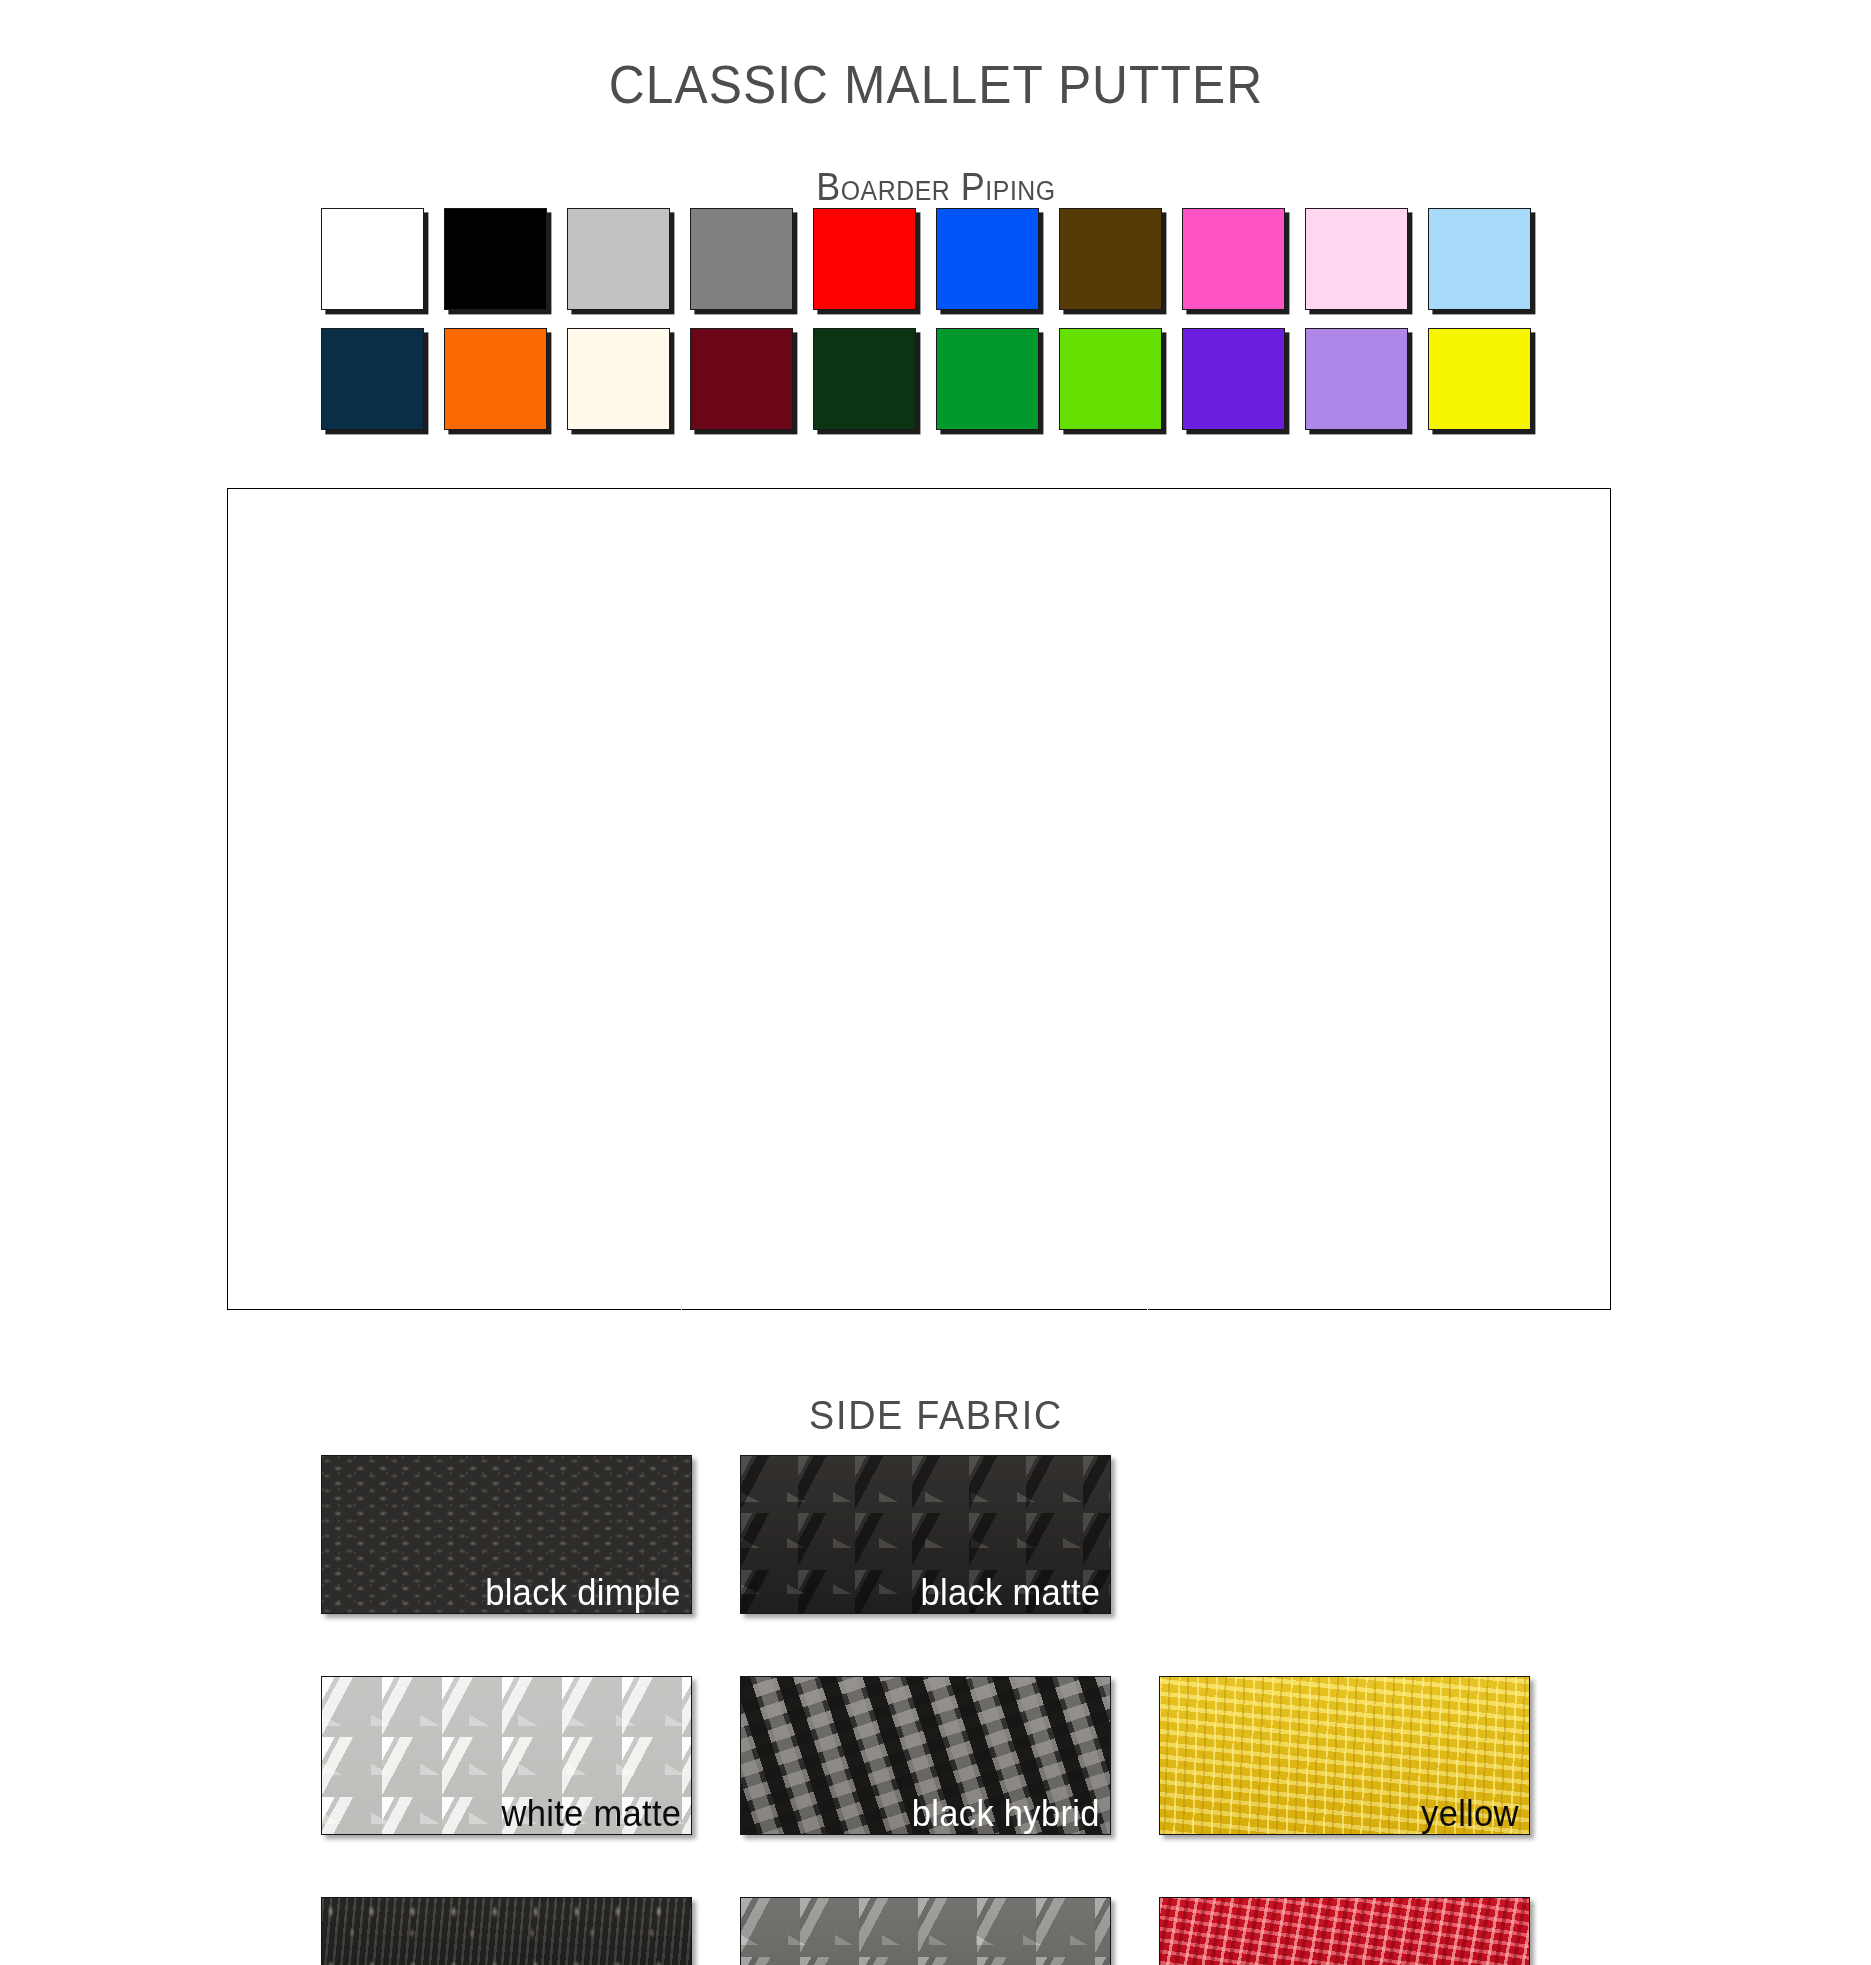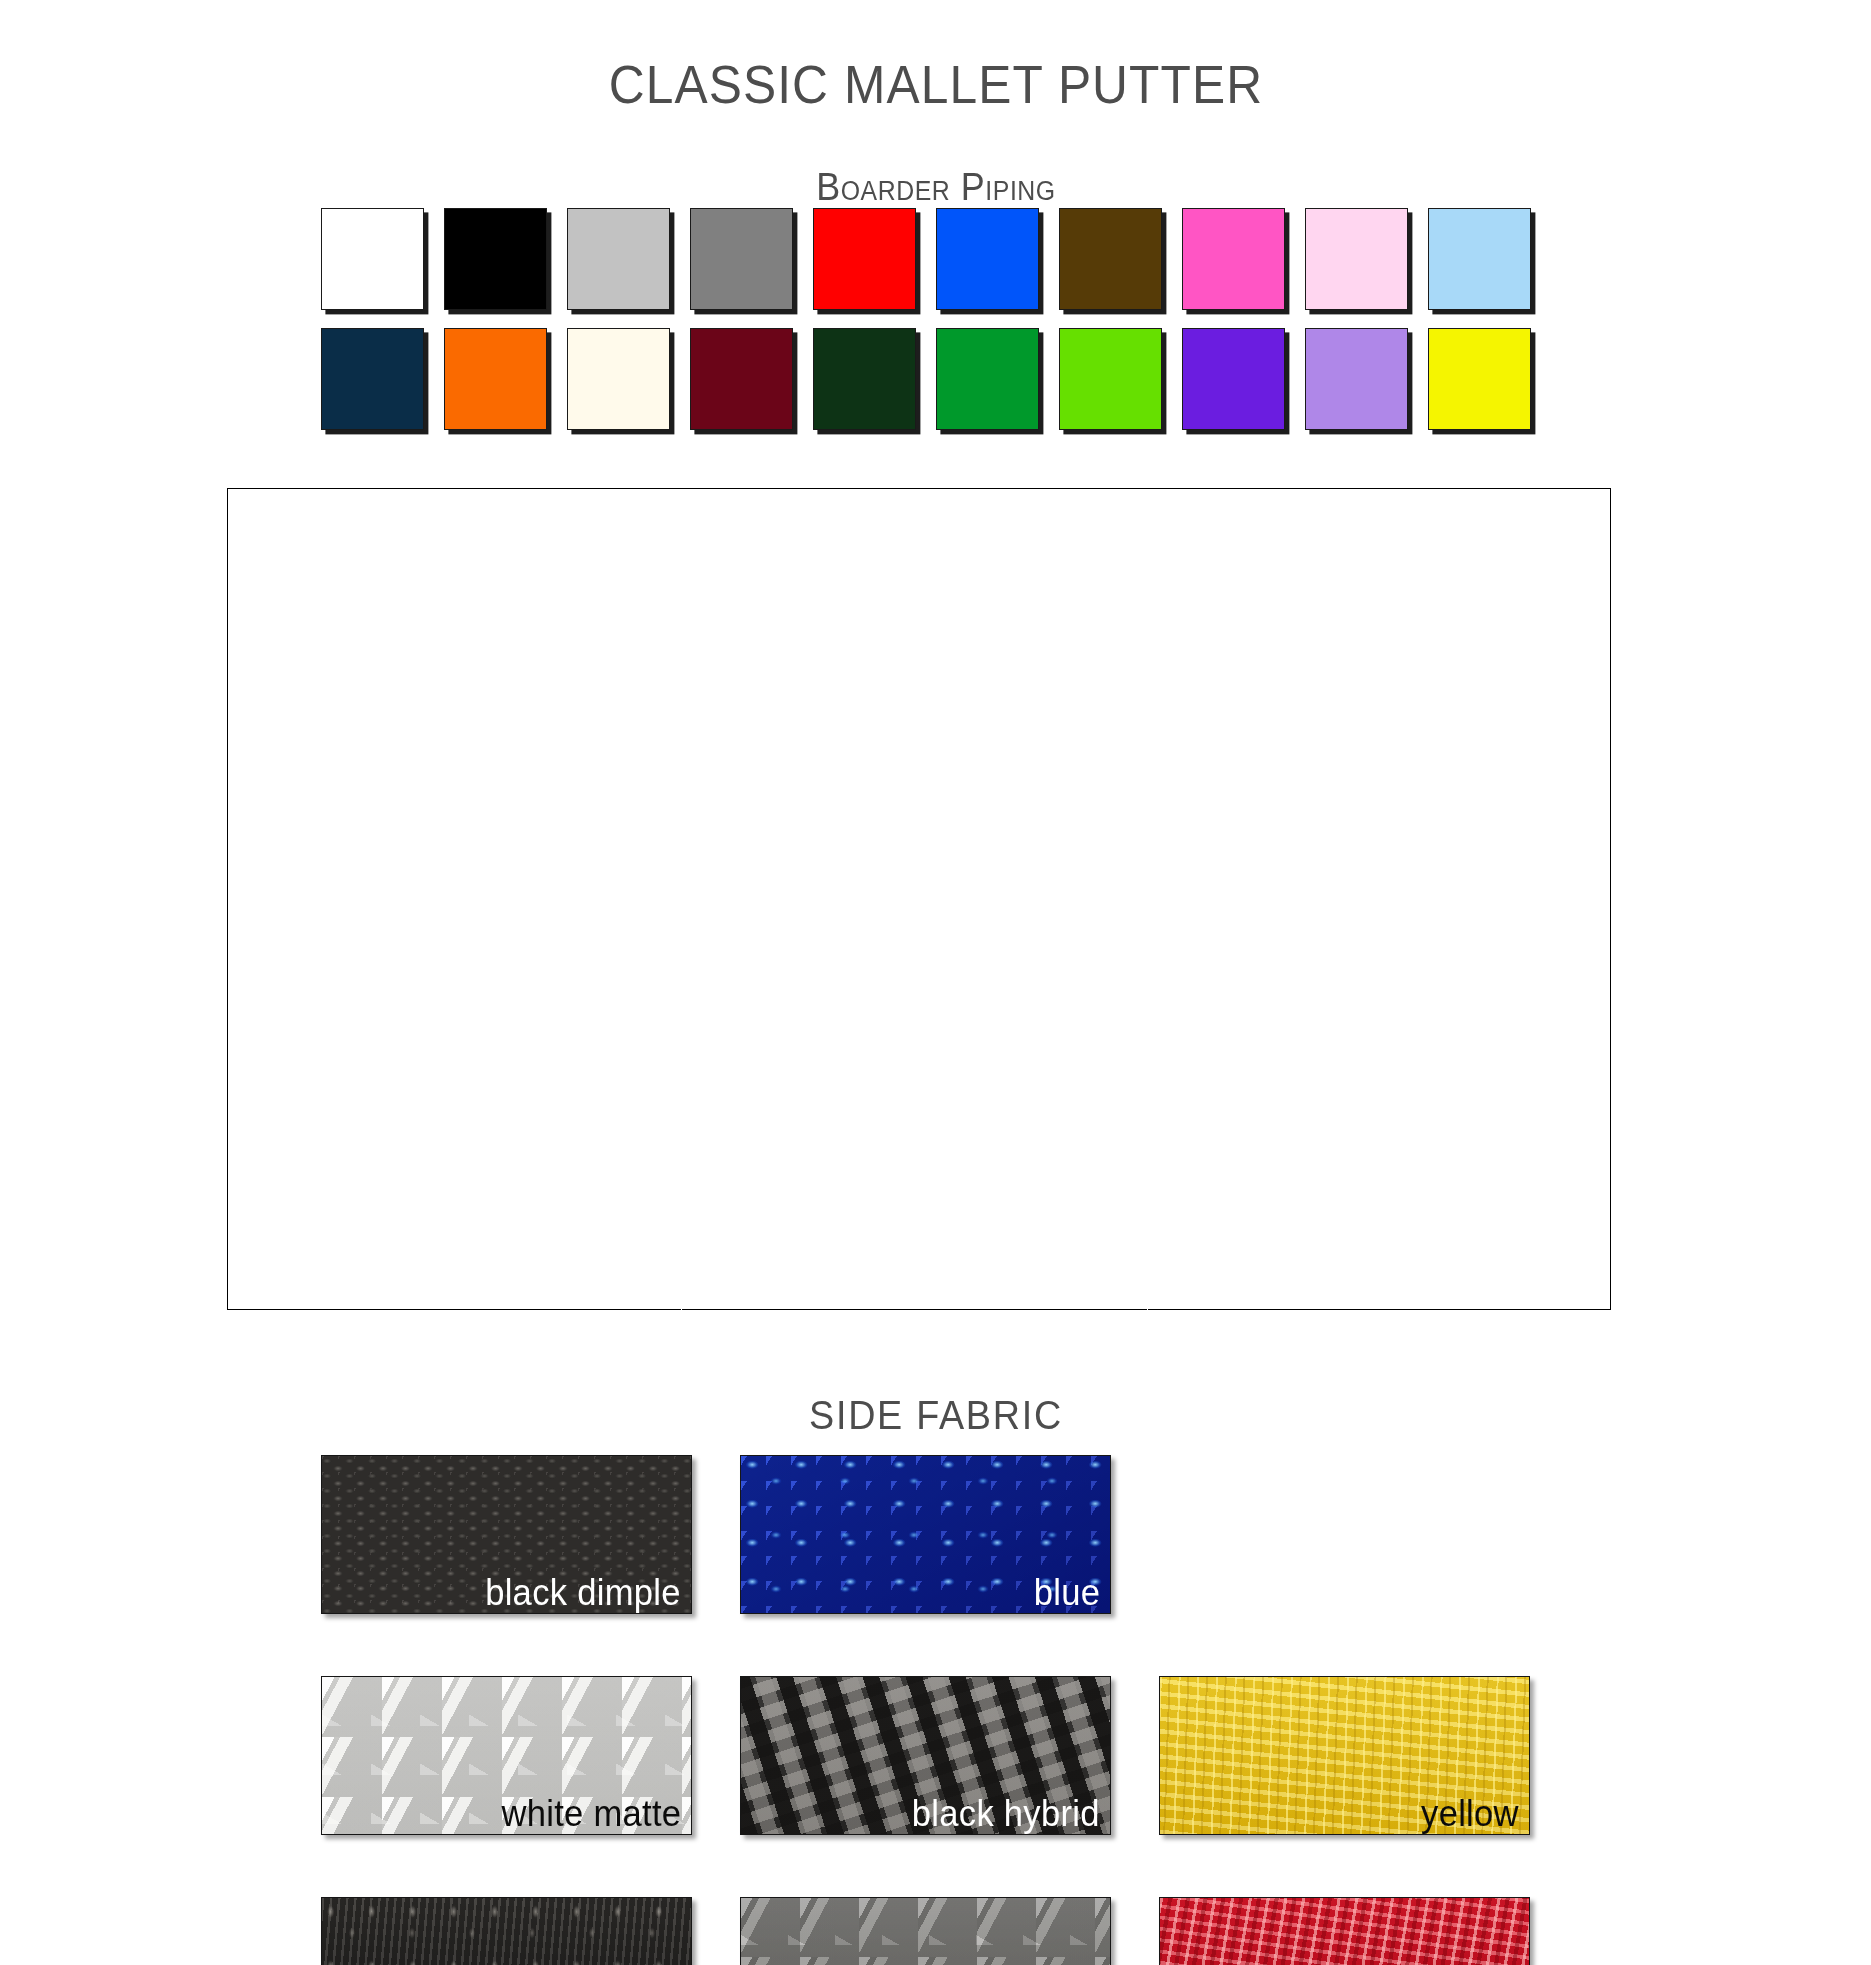--- a/index.html
+++ b/index.html
@@ -287,22 +287,22 @@
 
 <h2 class="section-title fabric">SIDE FABRIC</h2>
 
 <div id="fabric-grid">
     <div class="fabric-row">
       <div class="fabric-cell">
         <div class="fabric-tex tex-dimple"></div>
         <div class="fabric-label light">black dimple</div>
       </div>
       <div class="fabric-cell">
-        <div class="fabric-tex tex-blue"></div>
-        <div class="fabric-label light">blue</div>
+        <div class="fabric-tex tex-matte"></div>
+        <div class="fabric-label light">black matte</div>
       </div>
     </div>
     <div class="fabric-row">
       <div class="fabric-cell">
         <div class="fabric-tex tex-white"></div>
         <div class="fabric-label dark">white matte</div>
       </div>
       <div class="fabric-cell">
         <div class="fabric-tex tex-hybrid"></div>
         <div class="fabric-label light">black hybrid</div>

